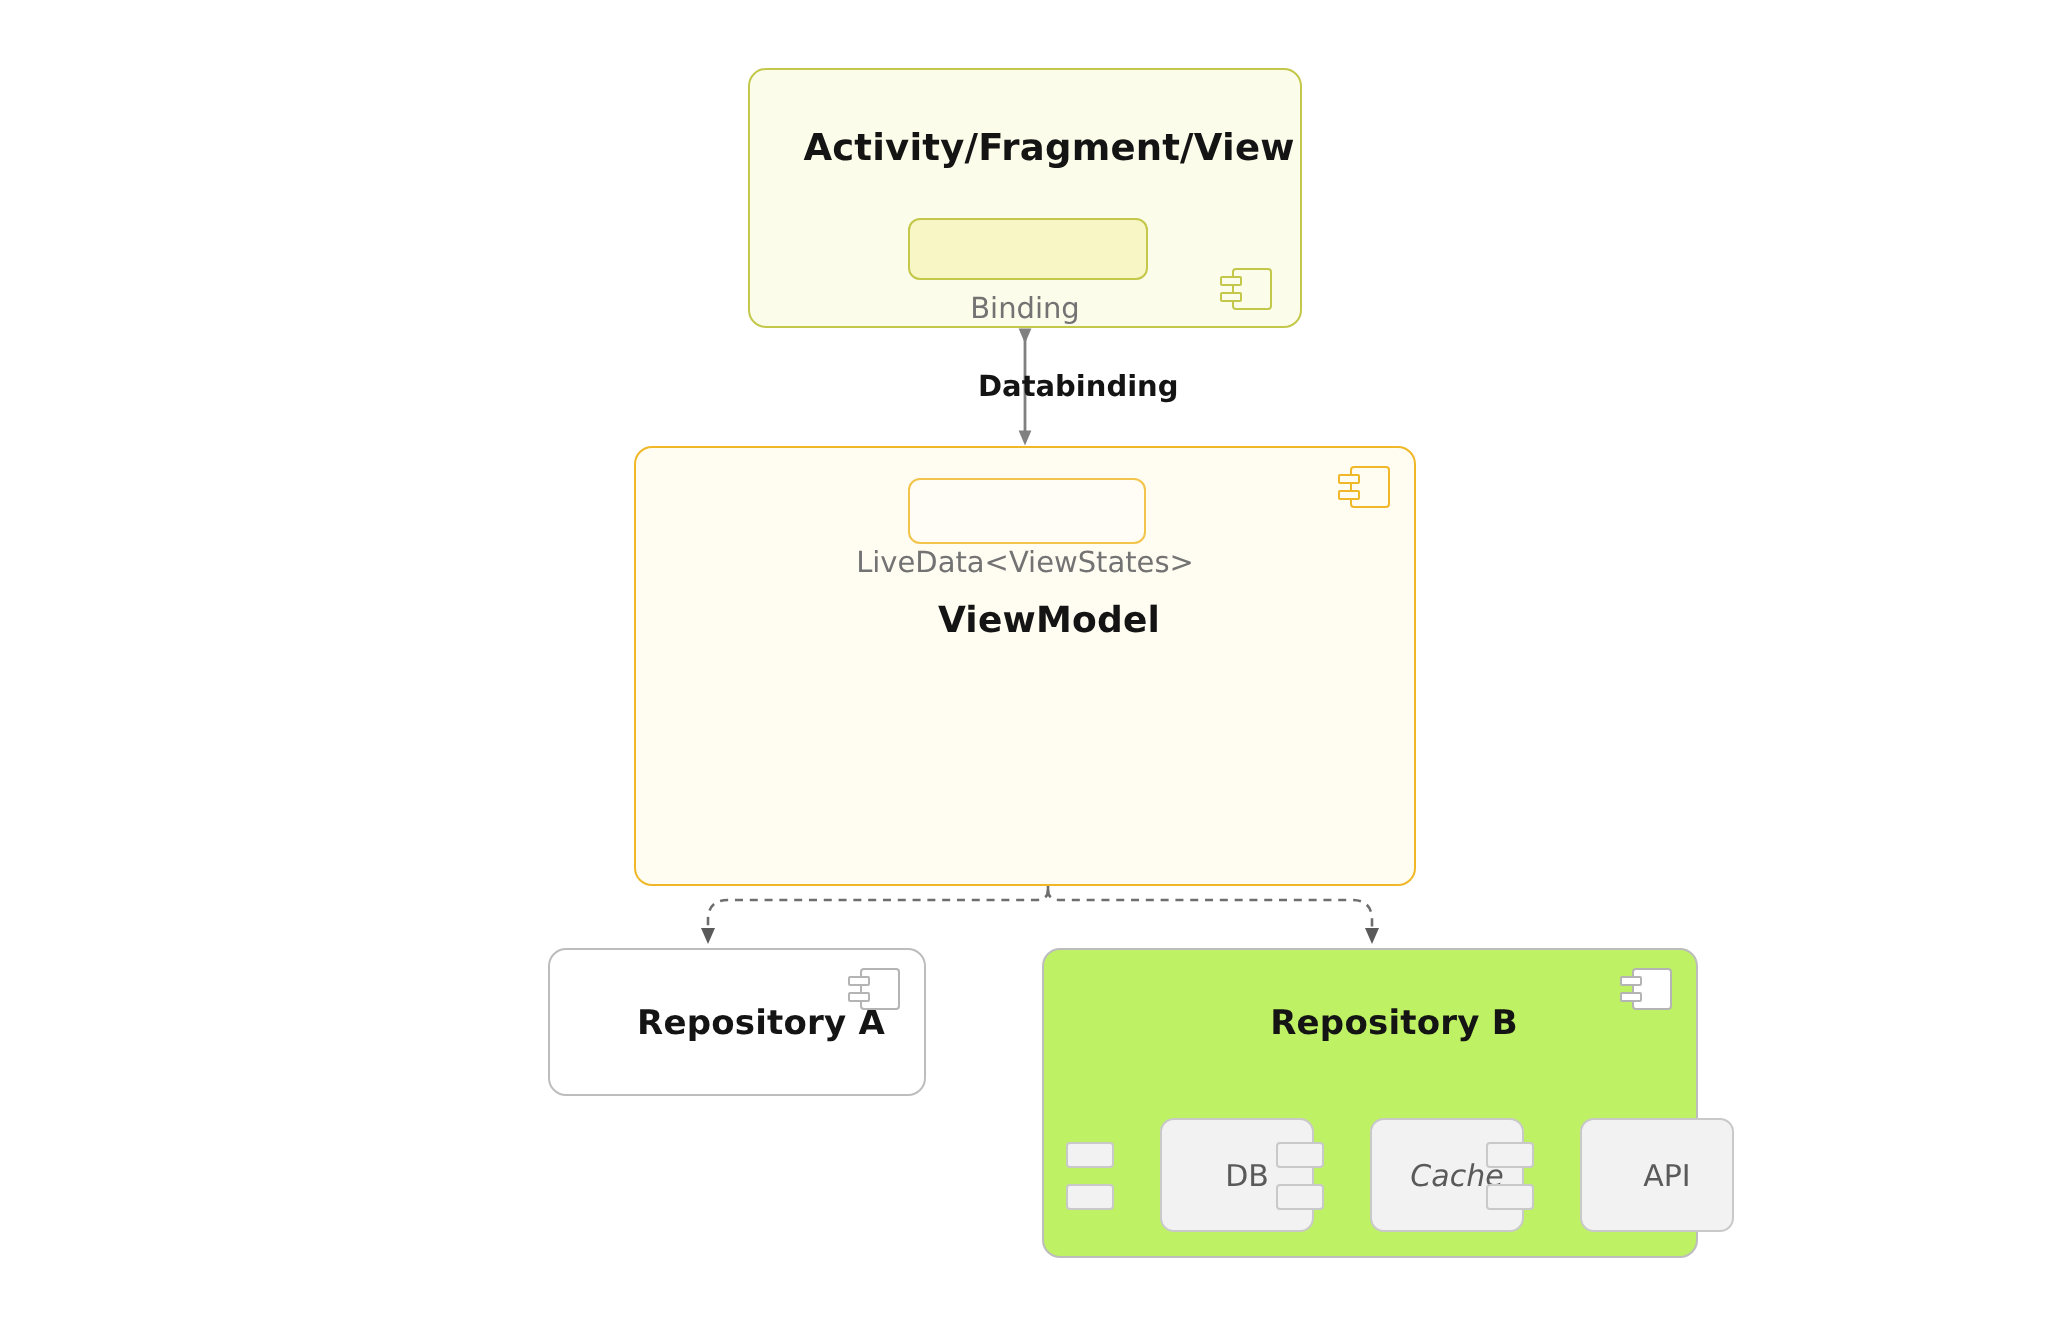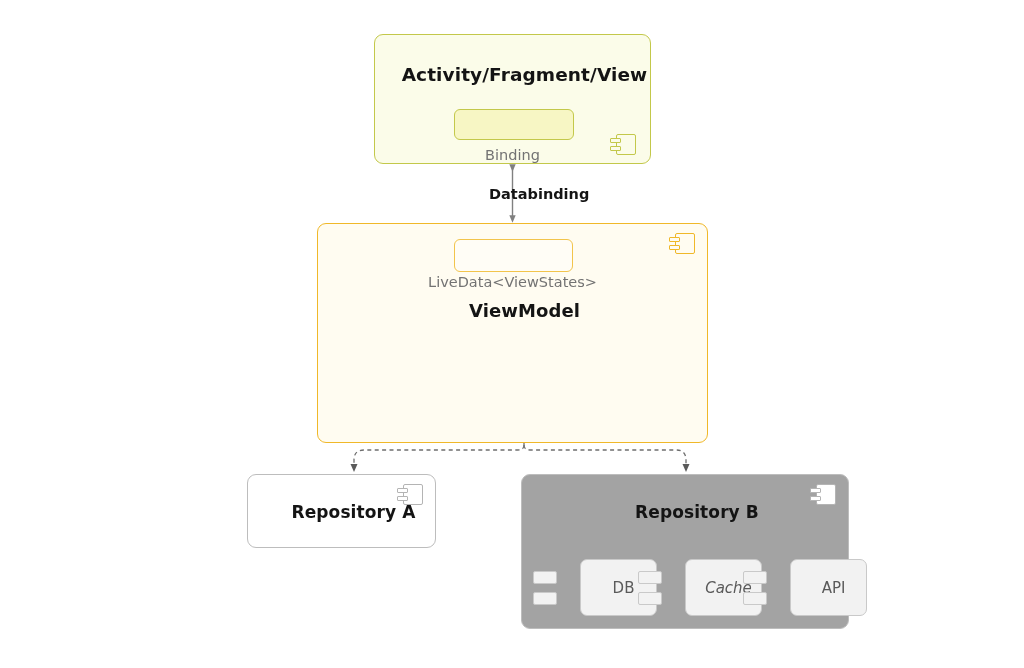--- a/index.html
+++ b/index.html
@@ -33,30 +33,30 @@
     border-radius: 9px;
   }
   .box-viewmodel {
     left: 317px; top: 223px;
     width: 391px; height: 220px;
     background: #fffcf1;
     border: 1.6px solid #f0b829;
     border-radius: 9px;
   }
   .box-repoA {
-    left: 247px; top: 474px;
+    left: 274px; top: 474px;
     width: 189px; height: 74px;
     background: #ffffff;
     border: 1.3px solid #bdbdbd;
     border-radius: 9px;
   }
   .box-repoB {
     left: 521px; top: 474px;
     width: 328px; height: 155px;
-    background: #a3a3a3;
+    background: #bef264;
     border: 1.3px solid #bdbdbd;
     border-radius: 9px;
   }
 
   
   .title {
     position: absolute;
     width: 100%;
     text-align: center;
     font-weight: bold;

